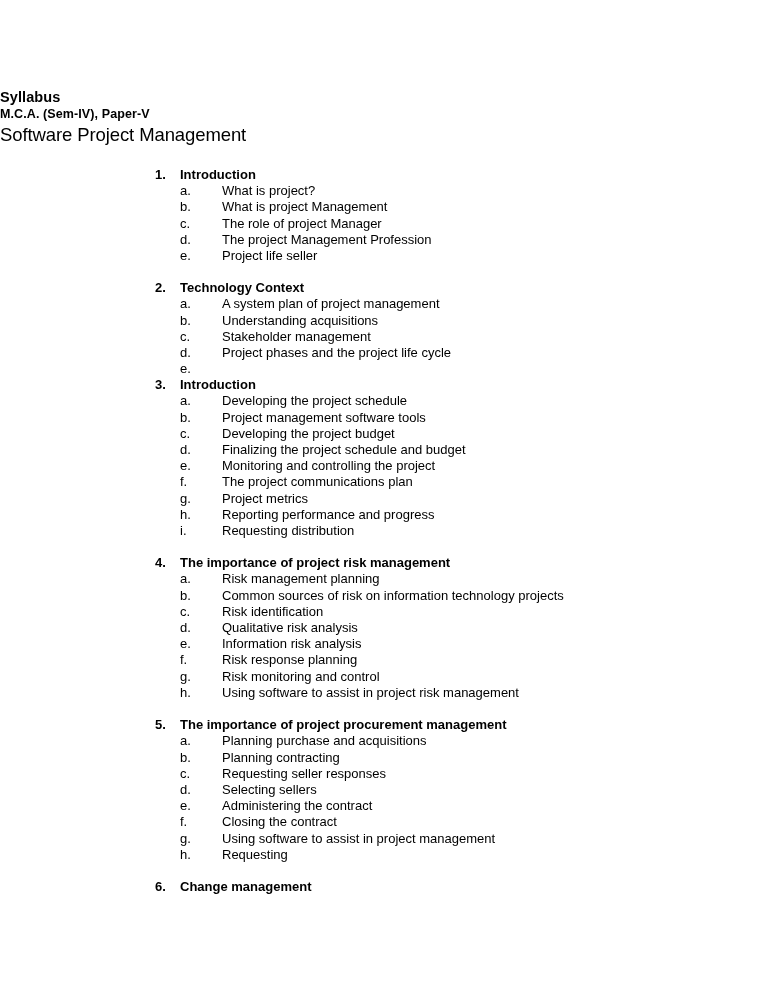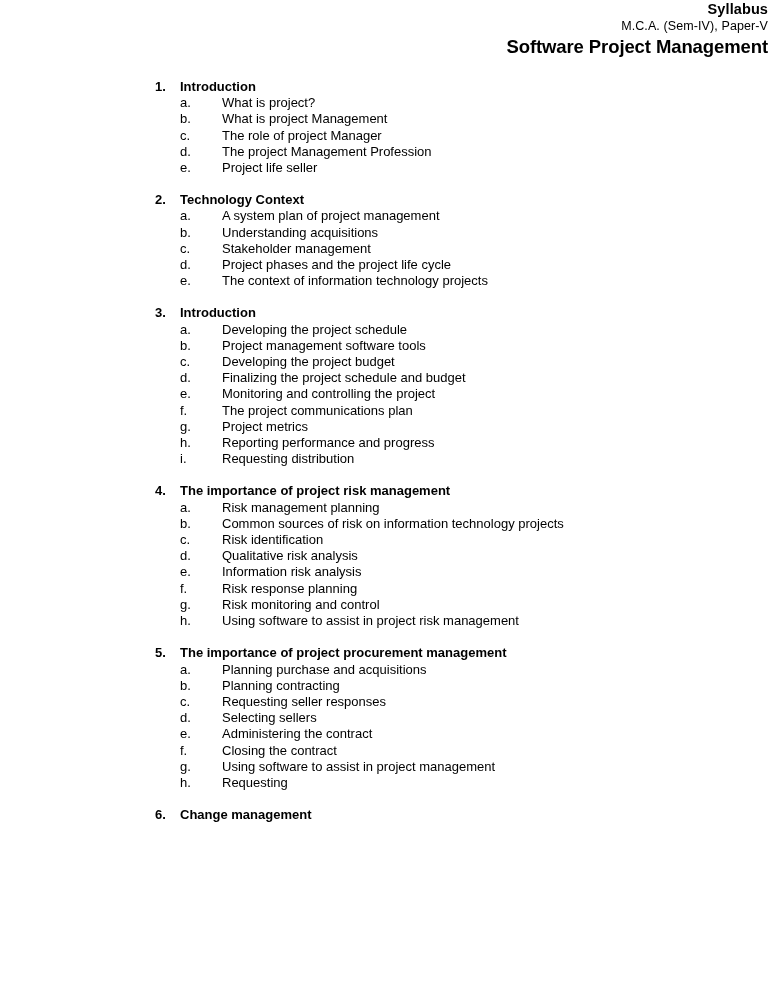--- a/index.html
+++ b/index.html
@@ -21,37 +21,38 @@
     width: 768px;
     height: 994px;
     background: #ffffff;
     box-sizing: border-box;
     padding: 0;
     overflow: hidden;
   }
 
   
   .title-block {
-    text-align: right;
+    text-align: left;
+    padding-top: 88px;
   }
   .doc-kicker {
     font-size: 14.5px;
     font-weight: bold;
     line-height: 18px;
     letter-spacing: 0.1px;
   }
   .doc-subtitle {
     font-size: 12.5px;
-    font-weight: normal;
+    font-weight: bold;
     line-height: 17px;
     letter-spacing: 0.1px;
   }
   .doc-title {
     font-size: 18.5px;
-    font-weight: bold;
+    font-weight: normal;
     line-height: 23px;
     letter-spacing: -0.1px;
   }
 
   
   .outline {
     margin: 0;
     padding: 0;
     list-style: none;
     margin-top: 21px;
@@ -122,21 +123,21 @@
           <li class="sub-item"><span class="sub-marker">e.</span><span>Project life seller</span></li>
         </ul>
       </li>
       <li class="section">
         <div class="section-head"><span class="section-num">2.</span><span>Technology Context</span></div>
         <ul class="sub-list">
           <li class="sub-item"><span class="sub-marker">a.</span><span>A system plan of project management</span></li>
           <li class="sub-item"><span class="sub-marker">b.</span><span>Understanding acquisitions</span></li>
           <li class="sub-item"><span class="sub-marker">c.</span><span>Stakeholder management</span></li>
           <li class="sub-item"><span class="sub-marker">d.</span><span>Project phases and the project life cycle</span></li>
-          <li class="sub-item"><span class="sub-marker">e.</span><span>The context of information technology projects</span></li>
+          <li class="sub-item"><span class="sub-marker">e.</span></li>
         </ul>
       </li>
       <li class="section">
         <div class="section-head"><span class="section-num">3.</span><span>Introduction</span></div>
         <ul class="sub-list">
           <li class="sub-item"><span class="sub-marker">a.</span><span>Developing the project schedule</span></li>
           <li class="sub-item"><span class="sub-marker">b.</span><span>Project management software tools</span></li>
           <li class="sub-item"><span class="sub-marker">c.</span><span>Developing the project budget</span></li>
           <li class="sub-item"><span class="sub-marker">d.</span><span>Finalizing the project schedule and budget</span></li>
           <li class="sub-item"><span class="sub-marker">e.</span><span>Monitoring and controlling the project</span></li>

